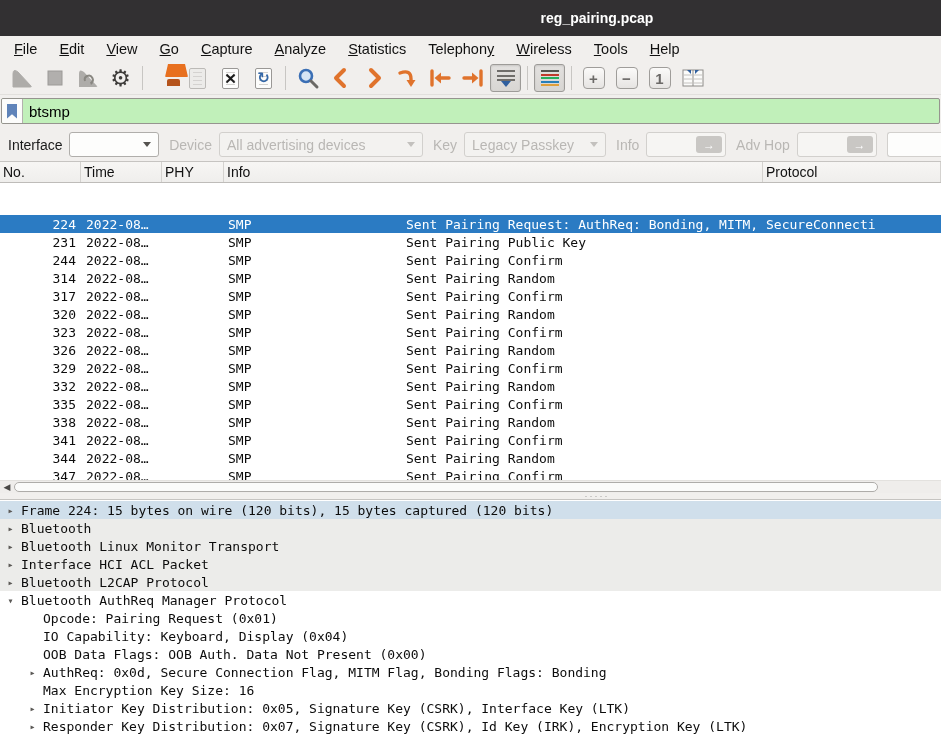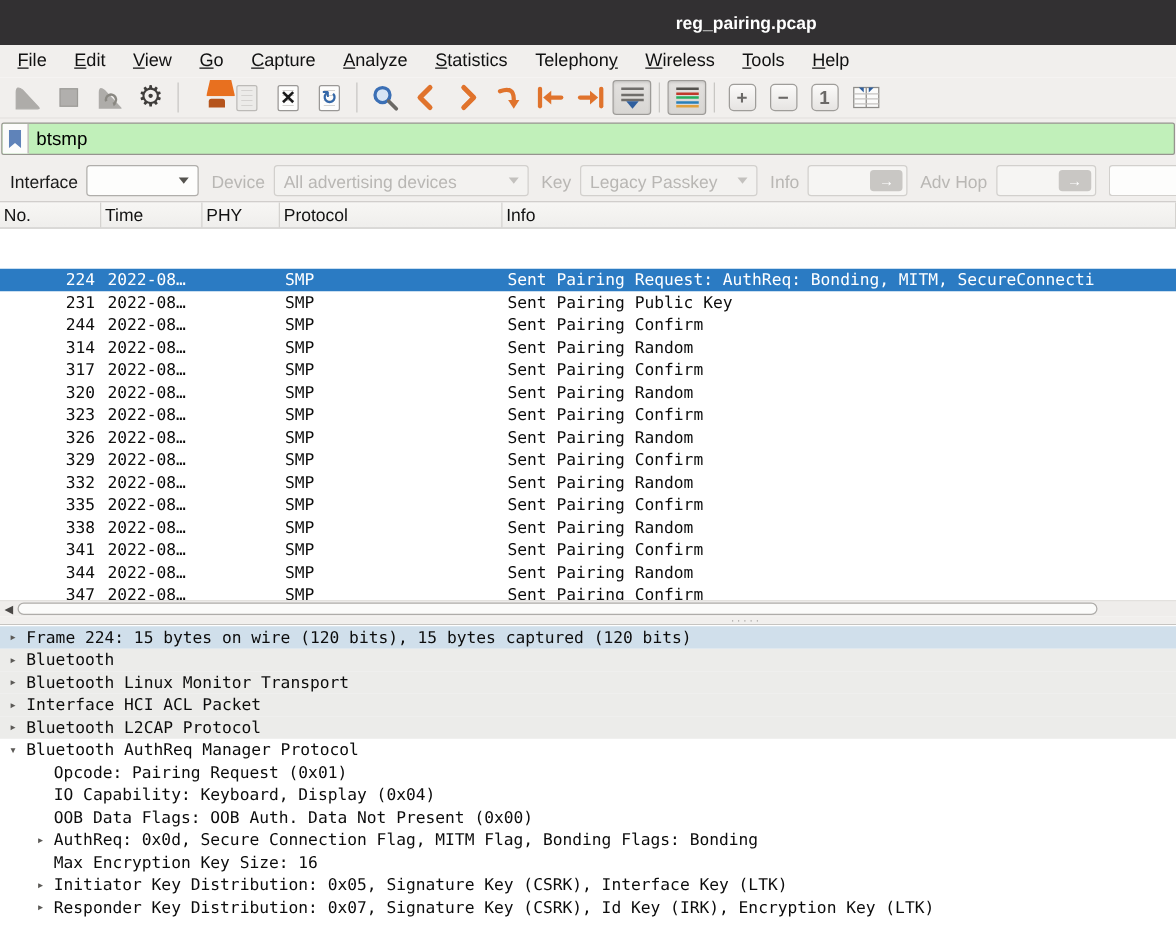--- a/index.html
+++ b/index.html
@@ -364,22 +364,22 @@
         <span>→</span>
       </span>
   </div>
   <div class="entry cutoff"></div>
 </div>
 
 <div class="pkt-header" id="pktHeader">
     <div class="hcell" style="width: 81px;">No.</div>
     <div class="hcell" style="width: 81px;">Time</div>
     <div class="hcell" style="width: 62px;">PHY</div>
+    <div class="hcell" style="flex: 1 1 0%;">Info</div>
     <div class="hcell" style="width: 178px;">Protocol</div>
-    <div class="hcell" style="flex: 1 1 0%;">Info</div>
   </div>
 
 <div class="pkt-list" id="pktList">
     <div class="prow selected">
       <span class="c-no">224</span>
       <span class="c-time">2022-08…</span>
       <span class="c-phy"></span>
       <span class="c-proto">SMP</span>
       <span class="c-info">Sent Pairing Request: AuthReq: Bonding, MITM, SecureConnecti</span>
     </div>

